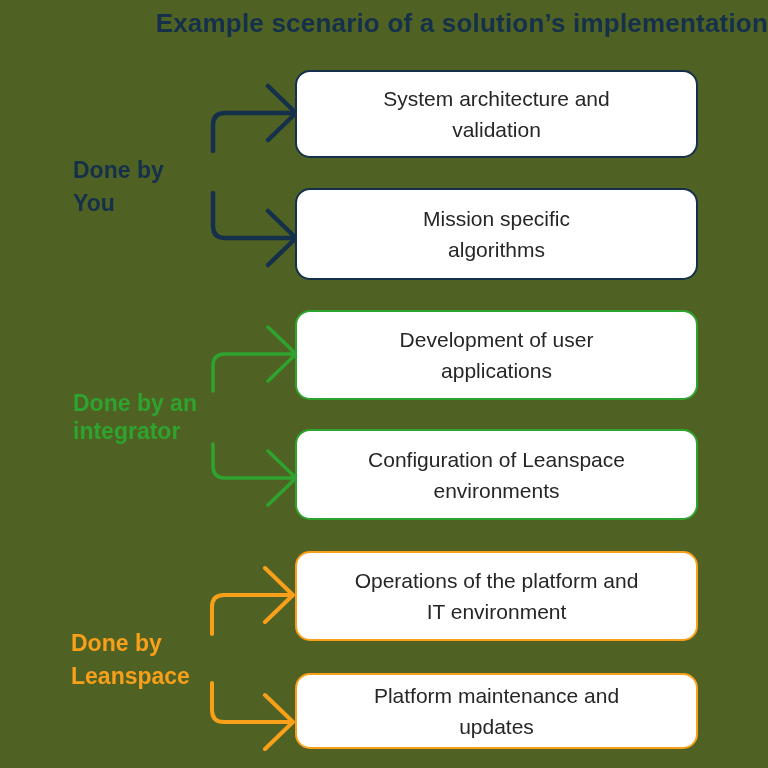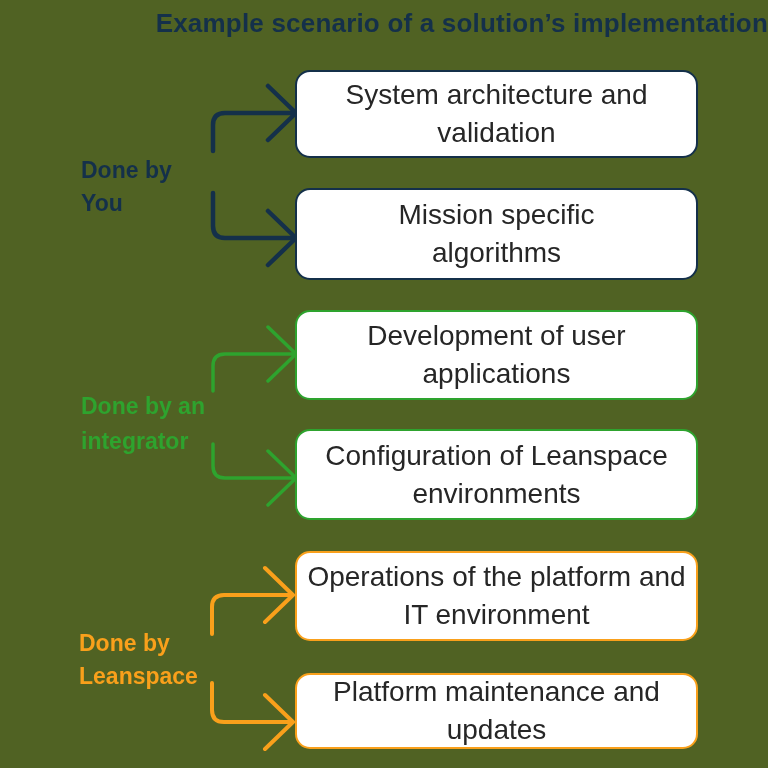--- a/index.html
+++ b/index.html
@@ -27,39 +27,38 @@
     font-weight:800;
     letter-spacing:0.2px;
     color:var(--navy);
   }
   .group-label{
     position:absolute;
     font-size:23px;
     font-weight:800;
     white-space:pre-line;
     line-height:33px;
-    margin-left:8px;
   }
   .label-you{left:73px;top:154px;color:var(--navy);}
-  .label-integrator{left:73px;top:389px;color:var(--green);line-height:35px;}
+  .label-integrator{left:73px;top:389px;color:var(--green);line-height:28px;}
   .label-leanspace{left:71px;top:627px;color:var(--orange);}
   .task-box{
     position:absolute;
     left:295px;
     width:403px;
     background:var(--box-bg);
     border-radius:15px;
     display:flex;
     align-items:center;
     justify-content:center;
     text-align:center;
   }
   .task-box .box-text{
-    font-size:28px;
-    line-height:38px;
+    font-size:21px;
+    line-height:31px;
     color:var(--box-text);
     white-space:pre-line;
   }
   .border-navy{border:2px solid var(--navy);}
   .border-green{border:2px solid var(--green);}
   .border-orange{border:2px solid var(--orange);}
   .box-1{top:70px;height:88px;}
   .box-2{top:188px;height:92px;}
   .box-3{top:310px;height:90px;}
   .box-4{top:429px;height:91px;}

